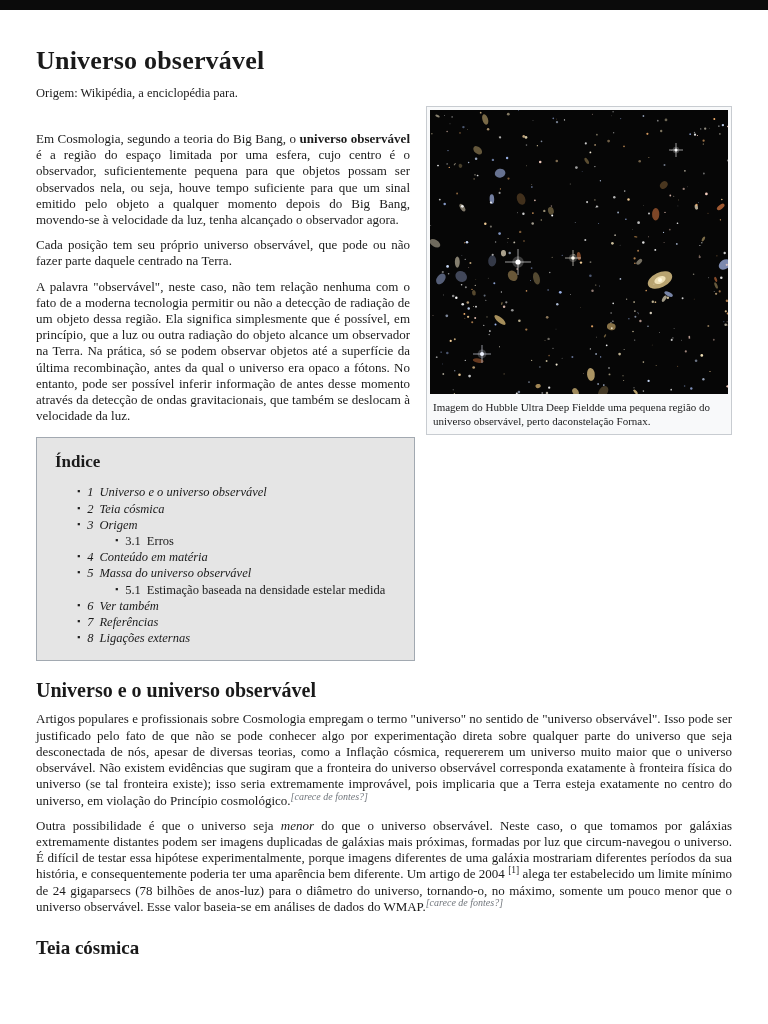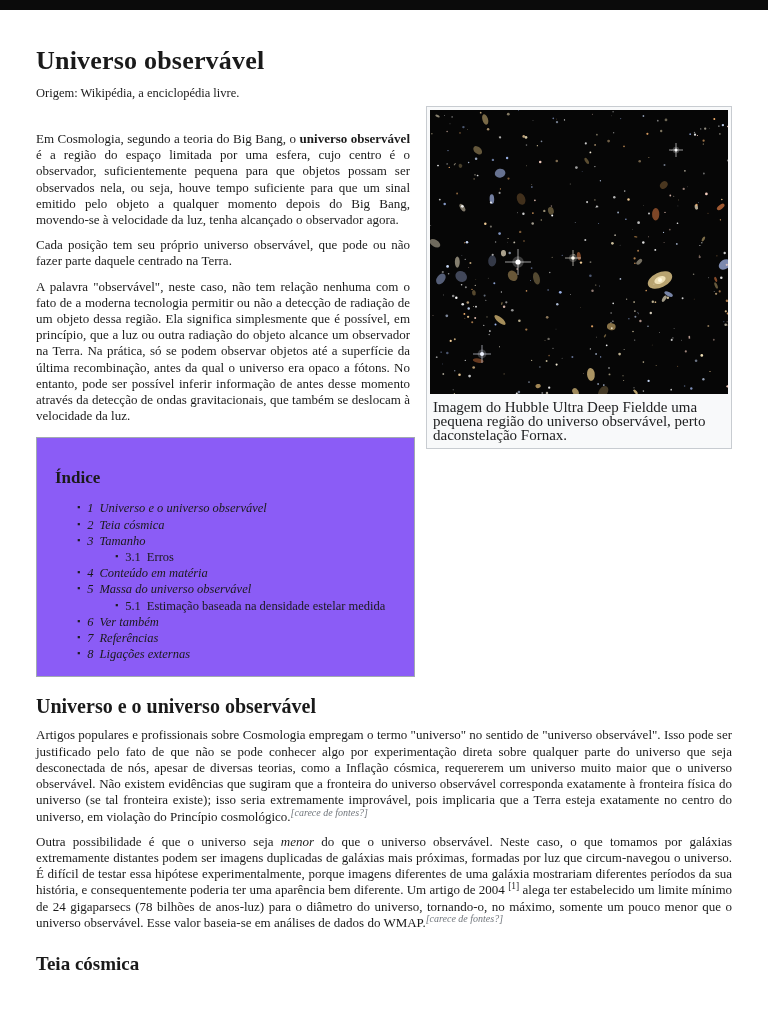--- a/index.html
+++ b/index.html
@@ -32,32 +32,32 @@
     float: right;
     width: 306px;
     margin: 5px 0 10px 16px;
     border: 1px solid #c8ccd1;
     background: #f8f9fa;
     padding: 3px;
   }
   .thumb-img { width: 298px; height: 284px; background: #000; }
   .thumb-img svg { display: block; width: 298px; height: 284px; }
   .thumb-caption {
-    font-size: 15px; line-height: 14px;
+    font-size: 11px; line-height: 14px;
     color: #202122;
     padding: 6px 3px 3px 3px;
   }
 
   
   .toc {
     width: 379px;
     margin-top: 13px;
     border: 1px solid #a2a9b1;
-    background: #8b5cf6;
-    padding: 28px 14px 14px 14px;
+    background: #e5e5e5;
+    padding: 12px 14px 14px 14px;
   }
   .toc-title { font-size: 17px; font-weight: bold; margin: 2px 0 12px 4px; }
   .toc-item { font-size: 12.5px; line-height: 15.2px; white-space: nowrap; }
   .toc-item.lvl1 { padding-left: 26px; font-style: italic; }
   .toc-item.lvl2 { padding-left: 64px; }
   .blt { font-size: 9px; vertical-align: 2px; margin-right: 7px; color: #1a1a1a; }
   .toc-num { margin-right: 6px; }
 
   h2.section {
     clear: both;
@@ -75,21 +75,21 @@
   i.term { }
 </style>
 </head>
 <body>
 
 <div class="topbar"></div>
 
 <div class="content">
 
   <h1 class="page-title">Universo observável</h1>
-  <p class="origin">Origem: Wikipédia, a enciclopédia livre.</p>
+  <p class="origin">Origem: Wikipédia, a enciclopédia para.</p>
 
   <div class="thumb">
     <div class="thumb-img">
       <svg id="starfield" viewBox="0 0 298 284" preserveAspectRatio="none">
           <rect x="0" y="0" width="298" height="284" fill="#060606"></rect>
           <ellipse cx="145.5" cy="281.8" rx="3.91" ry="2.87" fill="#d4b87a" opacity="0.74" transform="rotate(55 145.5 281.8)"></ellipse>
           <ellipse cx="294.7" cy="154.4" rx="6.39" ry="4.61" fill="#9aaad8" opacity="0.80" transform="rotate(146 294.7 154.4)"></ellipse>
           <ellipse cx="55.2" cy="9.4" rx="5.42" ry="2.79" fill="#d4b87a" opacity="0.56" transform="rotate(73 55.2 9.4)"></ellipse>
           <ellipse cx="205.6" cy="281.9" rx="2.88" ry="1.23" fill="#d4b87a" opacity="0.85" transform="rotate(50 205.6 281.9)"></ellipse>
           <ellipse cx="108.1" cy="276.1" rx="2.64" ry="2.09" fill="#c9a869" opacity="0.80" transform="rotate(164 108.1 276.1)"></ellipse>
@@ -499,21 +499,21 @@
 
   <p class="body-p">Cada posição tem seu próprio universo observável, que pode ou não fazer parte daquele centrado na Terra.</p>
 
   <p class="body-p">A palavra "observável", neste caso, não tem relação nenhuma com o fato de a moderna tecnologia permitir ou não a detecção de radiação de um objeto dessa região. Ela significa simplesmente que é possível, em princípio, que a luz ou outra radiação do objeto alcance um observador na Terra. Na prática, só se podem observar objetos até a superfície da última recombinação, antes da qual o universo era opaco a fótons. No entanto, pode ser possível inferir informação de antes desse momento através da detecção de ondas gravitacionais, que também se deslocam à velocidade da luz.</p>
 
   <div class="toc">
     <div class="toc-title">Índice</div>
     <div class="toc-list">
       <div class="toc-item lvl1"><span class="blt">▪</span><span class="toc-num">1</span><span class="toc-label">Universo e o universo observável</span></div>
       <div class="toc-item lvl1"><span class="blt">▪</span><span class="toc-num">2</span><span class="toc-label">Teia cósmica</span></div>
-      <div class="toc-item lvl1"><span class="blt">▪</span><span class="toc-num">3</span><span class="toc-label">Tamanho</span></div>
+      <div class="toc-item lvl1"><span class="blt">▪</span><span class="toc-num">3</span><span class="toc-label">Origem</span></div>
       <div class="toc-item lvl2"><span class="blt">▪</span><span class="toc-num">3.1</span><span class="toc-label">Erros</span></div>
       <div class="toc-item lvl1"><span class="blt">▪</span><span class="toc-num">4</span><span class="toc-label">Conteúdo em matéria</span></div>
       <div class="toc-item lvl1"><span class="blt">▪</span><span class="toc-num">5</span><span class="toc-label">Massa do universo observável</span></div>
       <div class="toc-item lvl2"><span class="blt">▪</span><span class="toc-num">5.1</span><span class="toc-label">Estimação baseada na densidade estelar medida</span></div>
       <div class="toc-item lvl1"><span class="blt">▪</span><span class="toc-num">6</span><span class="toc-label">Ver também</span></div>
       <div class="toc-item lvl1"><span class="blt">▪</span><span class="toc-num">7</span><span class="toc-label">Referências</span></div>
       <div class="toc-item lvl1"><span class="blt">▪</span><span class="toc-num">8</span><span class="toc-label">Ligações externas</span></div>
     </div>
   </div>
 

